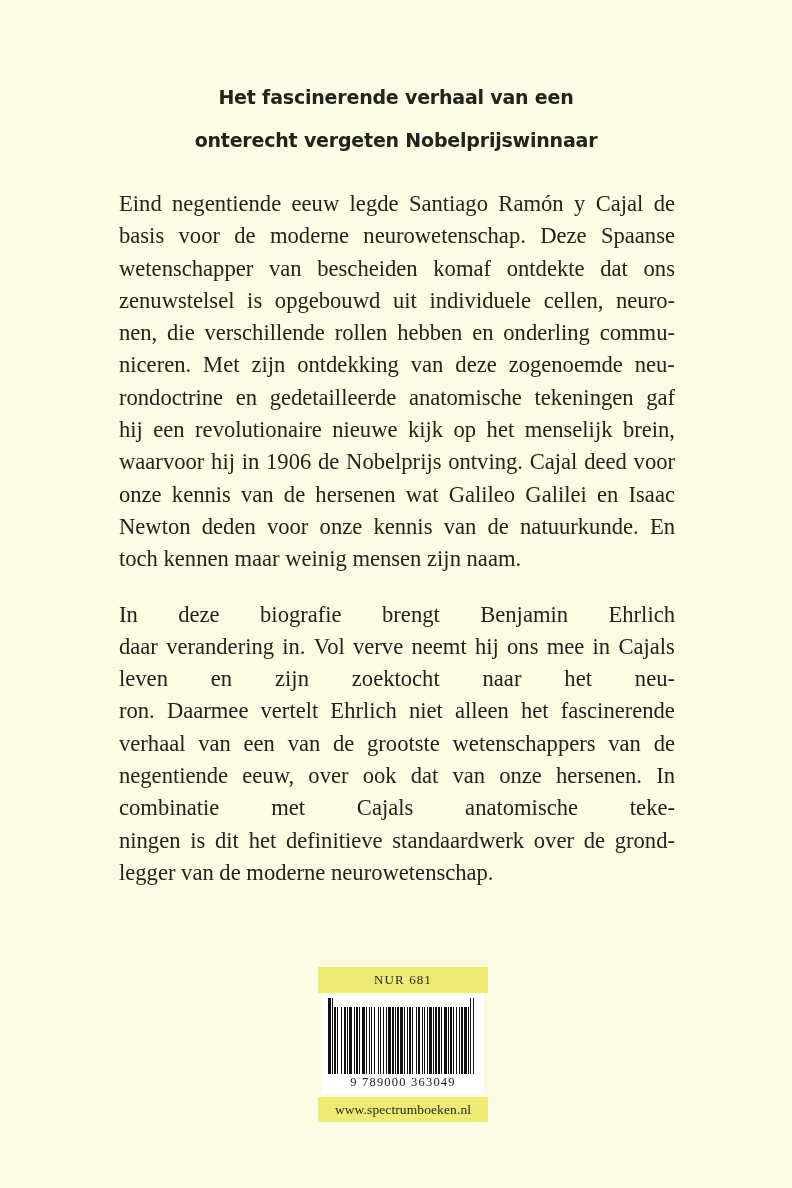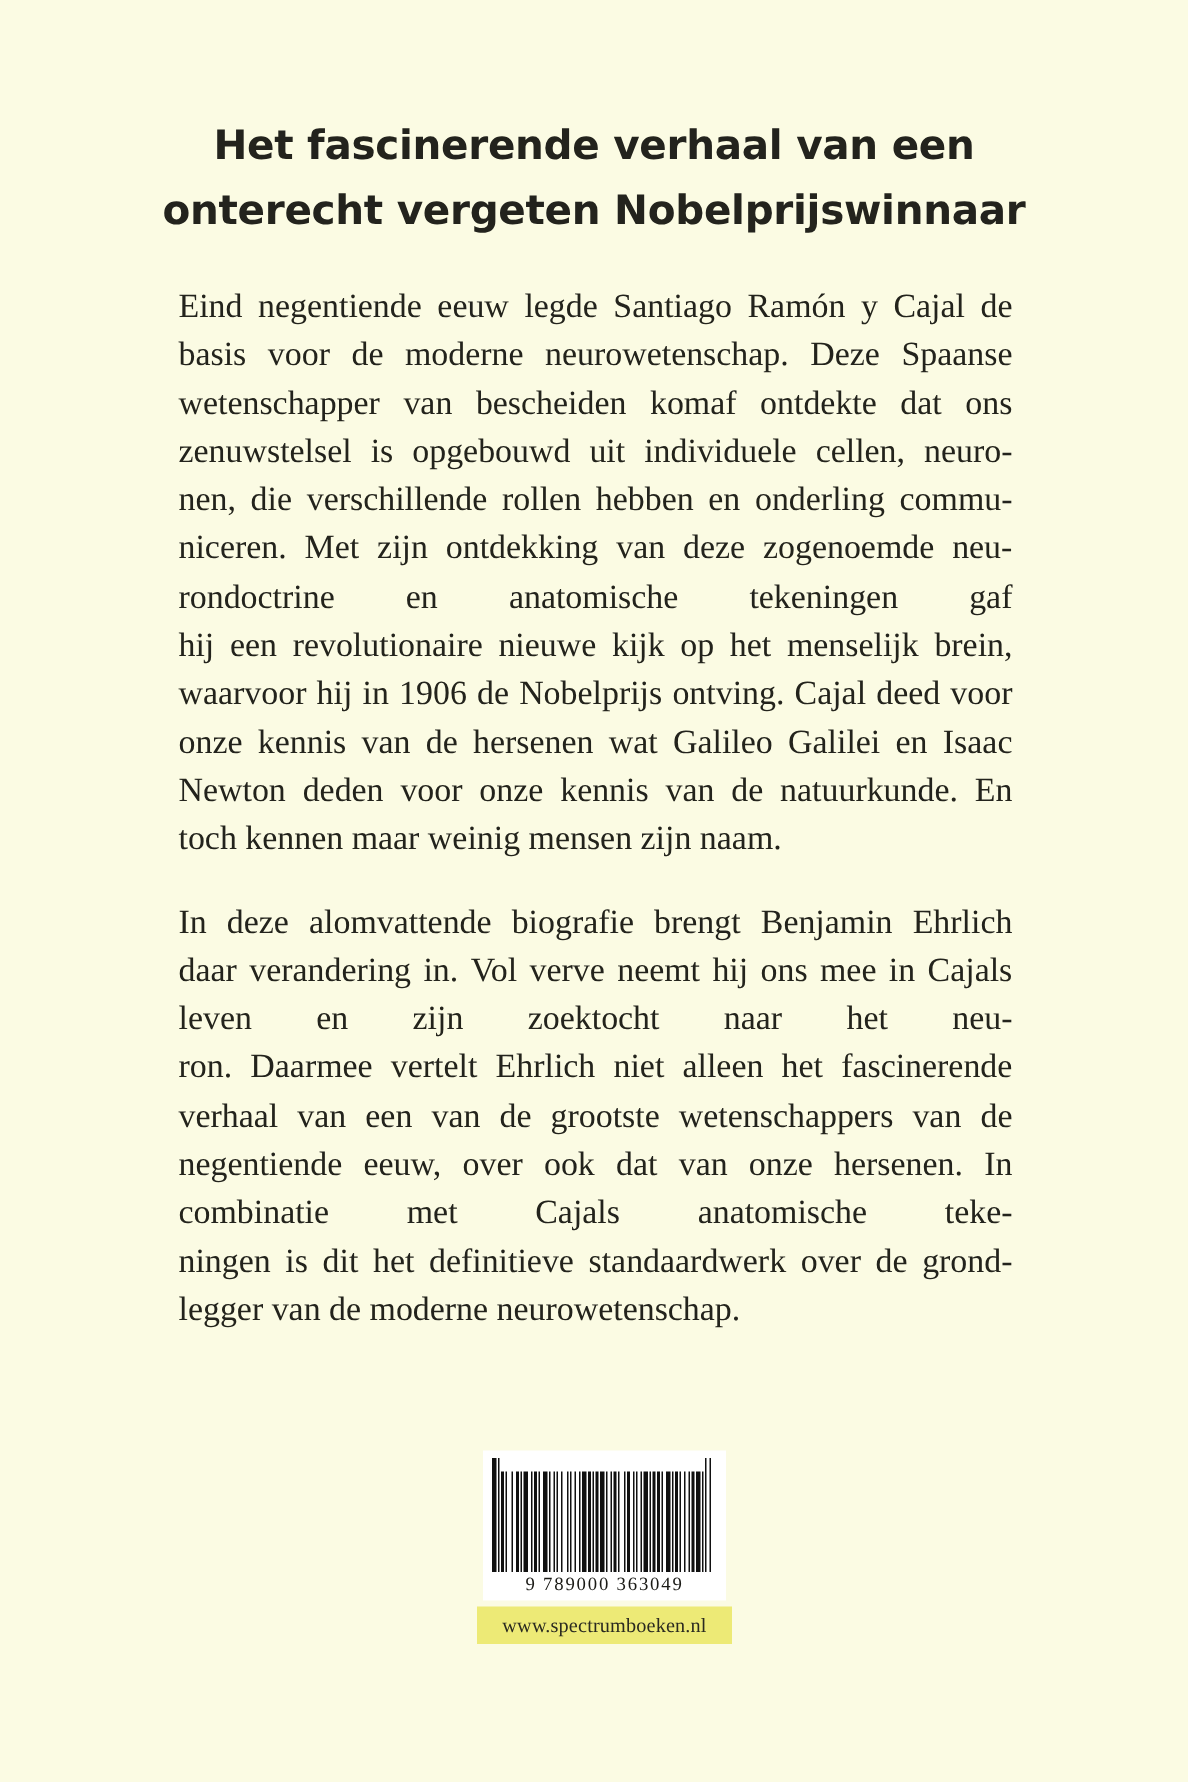--- a/index.html
+++ b/index.html
@@ -23,21 +23,21 @@
 
   
   .headline {
     position: absolute;
     left: 0;
     right: 0;
     top: 76px;
     text-align: center;
     font-family: "DejaVu Sans", "Liberation Sans", sans-serif;
     font-weight: 600;
-    font-size: 27px;
+    font-size: 19px;
     line-height: 43px;
     letter-spacing: -0.2px;
     color: #23231d;
   }
   .headline .hl-line {
     display: block;
     white-space: nowrap;
   }
 
   
@@ -213,20 +213,21 @@
           <span>zijn</span>
           <span>ontdekking</span>
           <span>van</span>
           <span>deze</span>
           <span>zogenoemde</span>
           <span>neu-</span>
         </span>
         <span class="ln just">
           <span>rondoctrine</span>
           <span>en</span>
+          <span>gedetailleerde</span>
           <span>anatomische</span>
           <span>tekeningen</span>
           <span>gaf</span>
         </span>
         <span class="ln just">
           <span>hij</span>
           <span>een</span>
           <span>revolutionaire</span>
           <span>nieuwe</span>
           <span>kijk</span>
@@ -269,21 +270,20 @@
           <span>de</span>
           <span>natuurkunde.</span>
           <span>En</span>
         </span>
         <span class="ln">toch kennen maar weinig mensen zijn naam.</span>
       </p>
     <p class="para" id="para-2">
         <span class="ln just">
           <span>In</span>
           <span>deze</span>
-          <span>alomvattende</span>
           <span>biografie</span>
           <span>brengt</span>
           <span>Benjamin</span>
           <span>Ehrlich</span>
         </span>
         <span class="ln just">
           <span>daar</span>
           <span>verandering</span>
           <span>in.</span>
           <span>Vol</span>
@@ -353,20 +353,23 @@
           <span>over</span>
           <span>de</span>
           <span>grond-</span>
         </span>
         <span class="ln">legger van de moderne neurowetenschap.</span>
       </p>
   </div>
 
   <div class="barcode-area">
 
+    <div class="nur-banner">
+      <span class="nur-label">NUR 681</span>
+    </div>
 
     <div class="barcode-box">
       <div class="bars" id="bars">
           <i style="width: 2.98013px;"></i>
           <i class="w" style="width: 0.993377px;"></i>
           <i style="width: 0.993377px;"></i>
           <i class="w" style="width: 0.993377px;"></i>
           <i class="short" style="width: 1.98675px;"></i>
           <i class="w" style="width: 0.993377px;"></i>
           <i class="short" style="width: 0.993377px;"></i>

